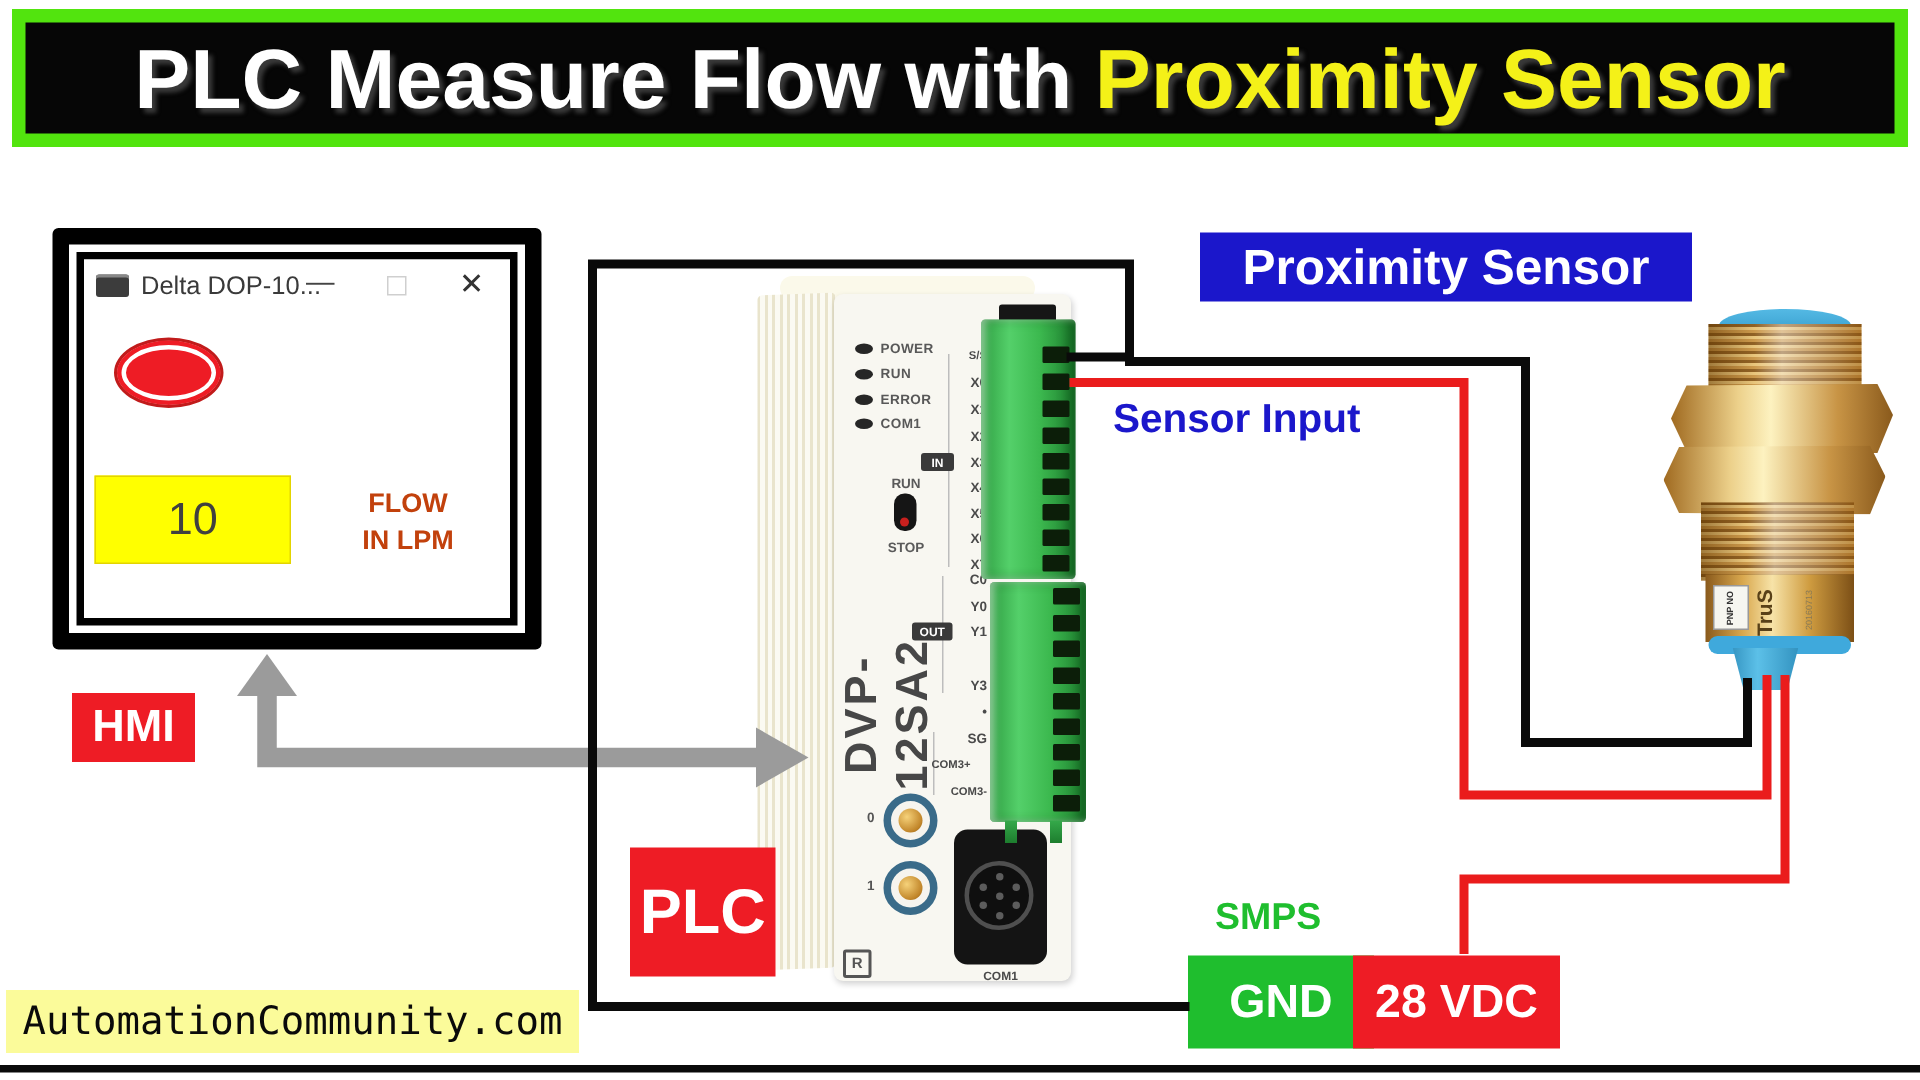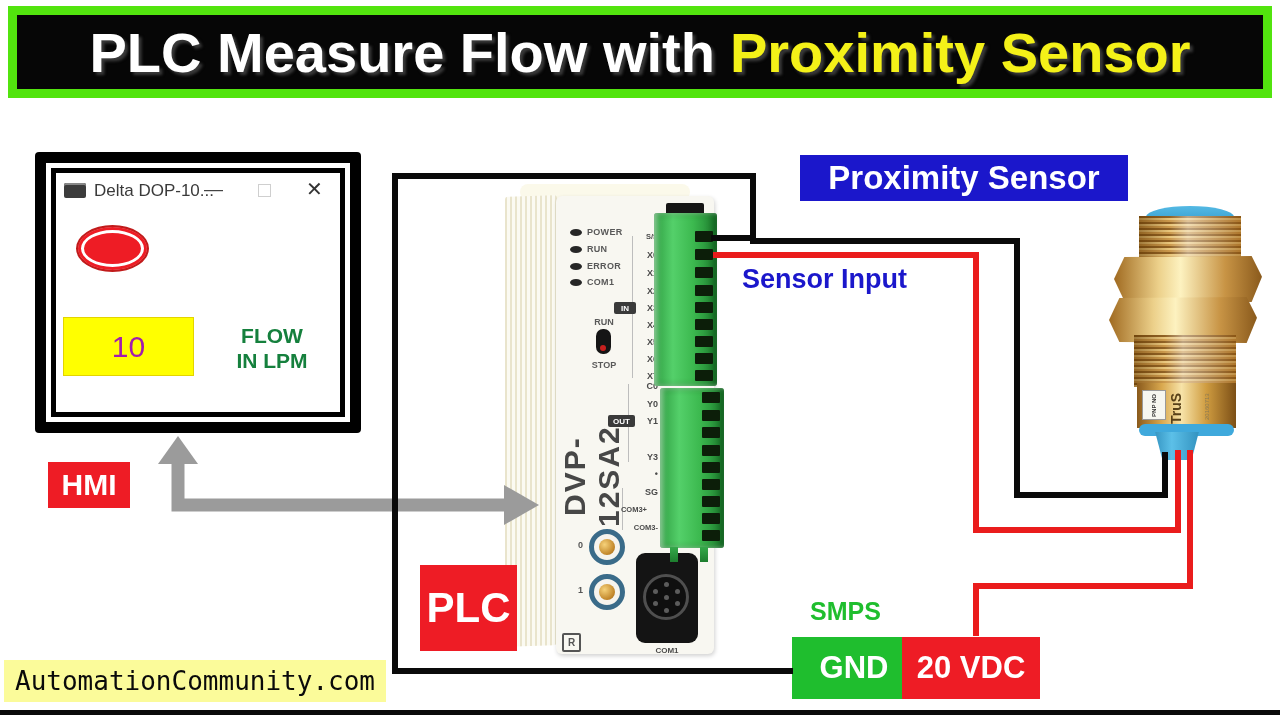--- a/index.html
+++ b/index.html
@@ -21,22 +21,22 @@
   .win-icon{left:8px;top:10px;width:22px;height:15px;background:#3c3c3c;border-radius:2px;box-shadow:inset 0 2px 0 #888}
   .win-title{left:38px;top:8px;font-size:17px;color:#3a3a3a}
   .win-min{left:148px;top:5px;font-size:19px;color:#444}
   .win-max{left:202px;top:11px;width:13px;height:13px;border:1px solid #cfcfcf;box-sizing:border-box}
   .win-close{left:250px;top:4px;font-size:20px;color:#333}
   .hmi-ellipse{left:20px;top:52px;width:73px;height:47px;border-radius:50%;
                background:#ee1c25;border:2px solid #c11b1b;box-sizing:border-box;
                box-shadow:inset 0 0 0 3px #ee1c25, inset 0 0 0 6px #fff}
   .proxy-label{left:108px;top:53px;width:105px;text-align:center;font-size:20px;font-weight:bold;color:#111;line-height:26px}
   .flow-box{left:7px;top:144px;width:131px;height:59px;background:#ffff00;border:1px solid #e3d400;box-sizing:border-box;
-            display:flex;align-items:center;justify-content:center;font-size:30px;color:#a21caf}
-  .flow-label{left:150px;top:150px;width:132px;text-align:center;font-size:21px;font-weight:bold;color:#15803d;line-height:25px}
+            display:flex;align-items:center;justify-content:center;font-size:30px;color:#404040}
+  .flow-label{left:150px;top:150px;width:132px;text-align:center;font-size:18px;font-weight:bold;color:#c2410c;line-height:25px}
   
   .tag{display:flex;align-items:center;justify-content:center;color:#fff;font-weight:bold;background:#ee1c25}
   .hmi-tag{left:48px;top:462px;width:82px;height:46px;font-size:30px}
   .plc-tag{left:420px;top:565px;width:97px;height:86px;font-size:42px}
   .prox-label{left:800px;top:155px;width:328px;height:46px;background:#1b17cb;color:#fff;
               font-size:33px;font-weight:bold;display:flex;align-items:center;justify-content:center}
   .digital-input{left:742px;top:264px;font-size:27px;font-weight:bold;color:#1b17cb}
   .smps{left:810px;top:597px;width:100px;font-size:25px;font-weight:bold;color:#1fbe2e}
   .gnd-box{left:792px;top:637px;width:124px;height:62px;background:#1fbe2e;font-size:31px}
   .vdc-box{left:902px;top:637px;width:138px;height:62px;background:#ee1c25;font-size:31px}
@@ -238,21 +238,21 @@
   <div class="abs sensor-serial">20160713</div>
   <div class="abs sensor-ring"></div>
   <div class="abs sensor-gland"></div>
 
   <div class="abs tag hmi-tag">HMI</div>
   <div class="abs tag plc-tag">PLC</div>
   <div class="abs prox-label">Proximity Sensor</div>
   <div class="abs digital-input">Sensor Input</div>
   <div class="abs smps">SMPS</div>
   <div class="abs tag gnd-box">GND</div>
-  <div class="abs tag vdc-box">20 VDC</div>
+  <div class="abs tag vdc-box">28 VDC</div>
   <div class="abs watermark">AutomationCommunity.com</div>
   <div class="abs bottom-line"></div>
 
   <svg class="overlay" width="1280" height="720" viewBox="0 0 1280 720">
     <path d="M178 460 V505 H506" stroke="#9b9b9b" stroke-width="13" fill="none"></path>
     <polygon points="158,464 198,464 178,436" fill="#9b9b9b"></polygon>
     <polygon points="504,485 504,525 539,505" fill="#9b9b9b"></polygon>
     <path d="M793 671 H395 V176 H753 V241 H1017 V495 H1165 V452 M711 238 H755" stroke="#0a0a0a" stroke-width="6" fill="none"></path>
     <path d="M713 255 H976 V530 H1178 V450" stroke="#ea1c1c" stroke-width="6" fill="none"></path>
     <path d="M1190 450 V586 H976 V636" stroke="#ea1c1c" stroke-width="6" fill="none"></path>

